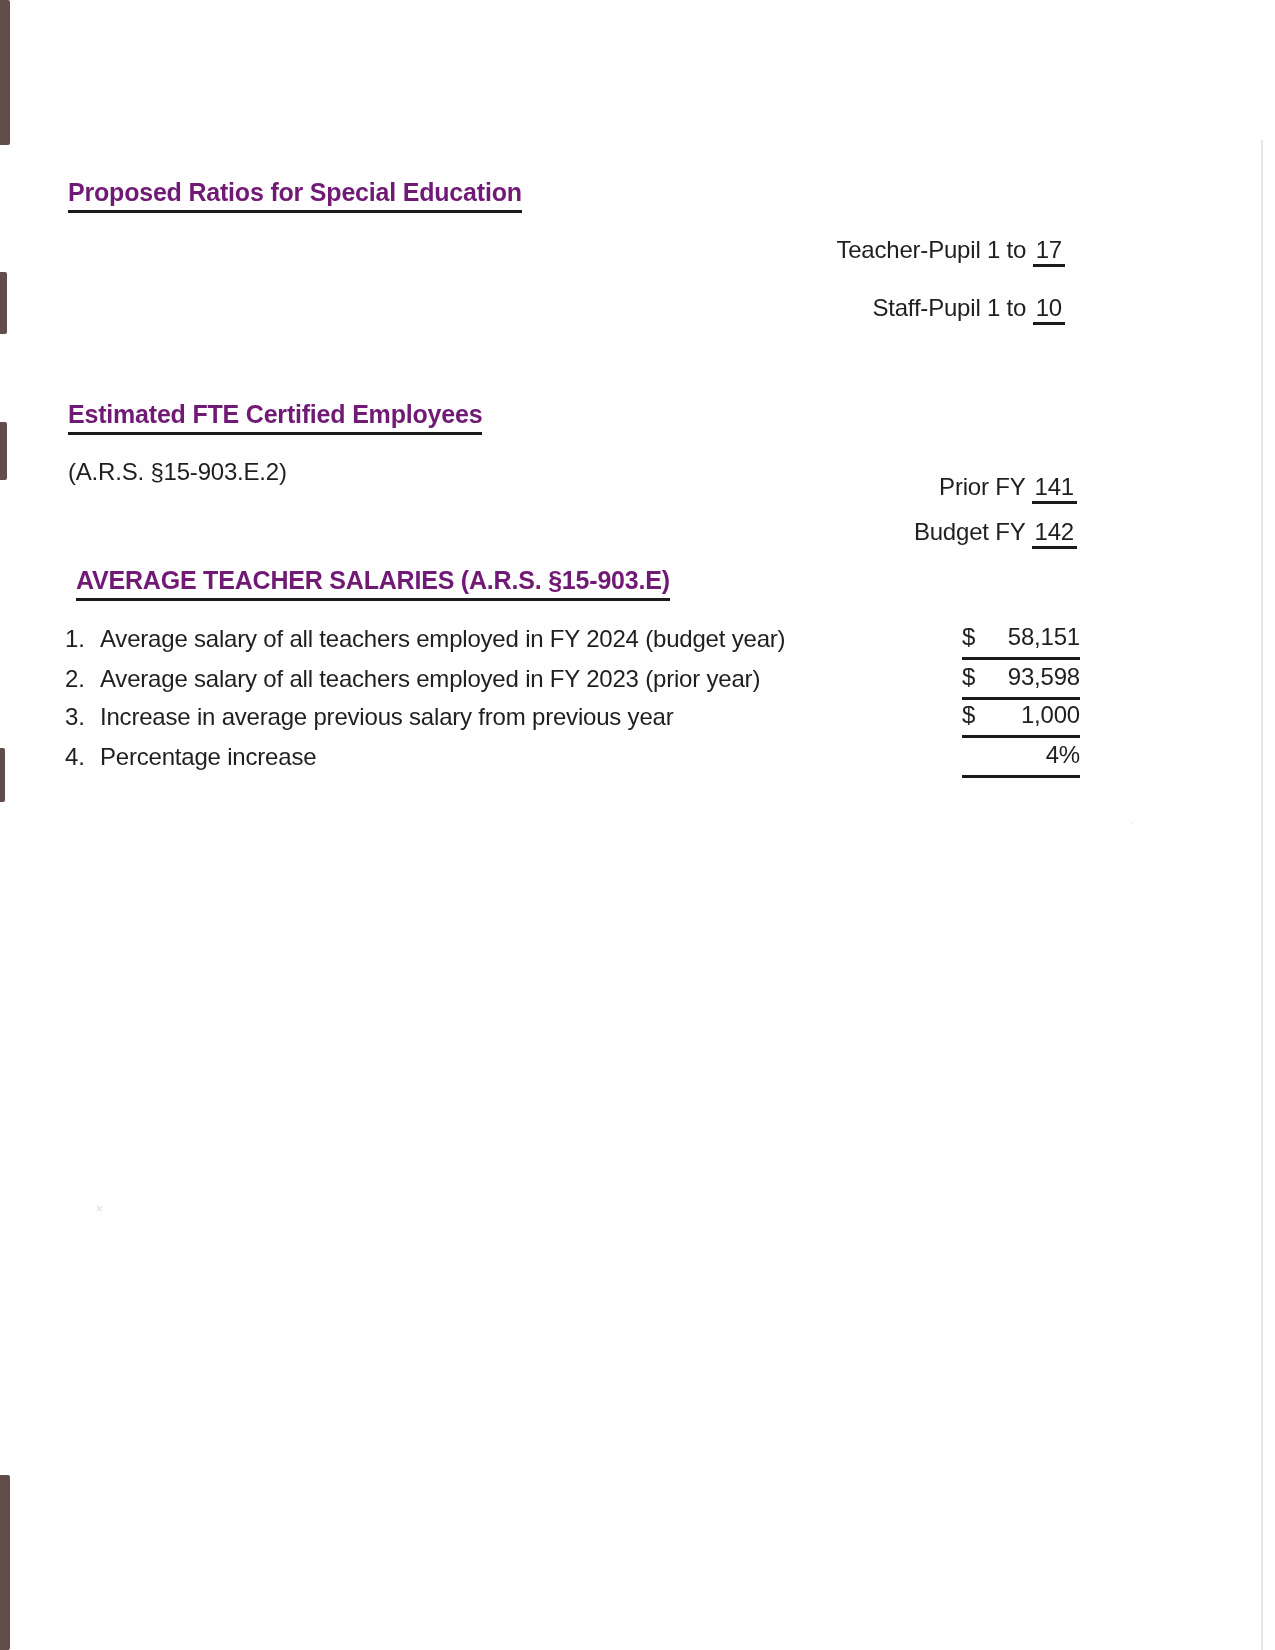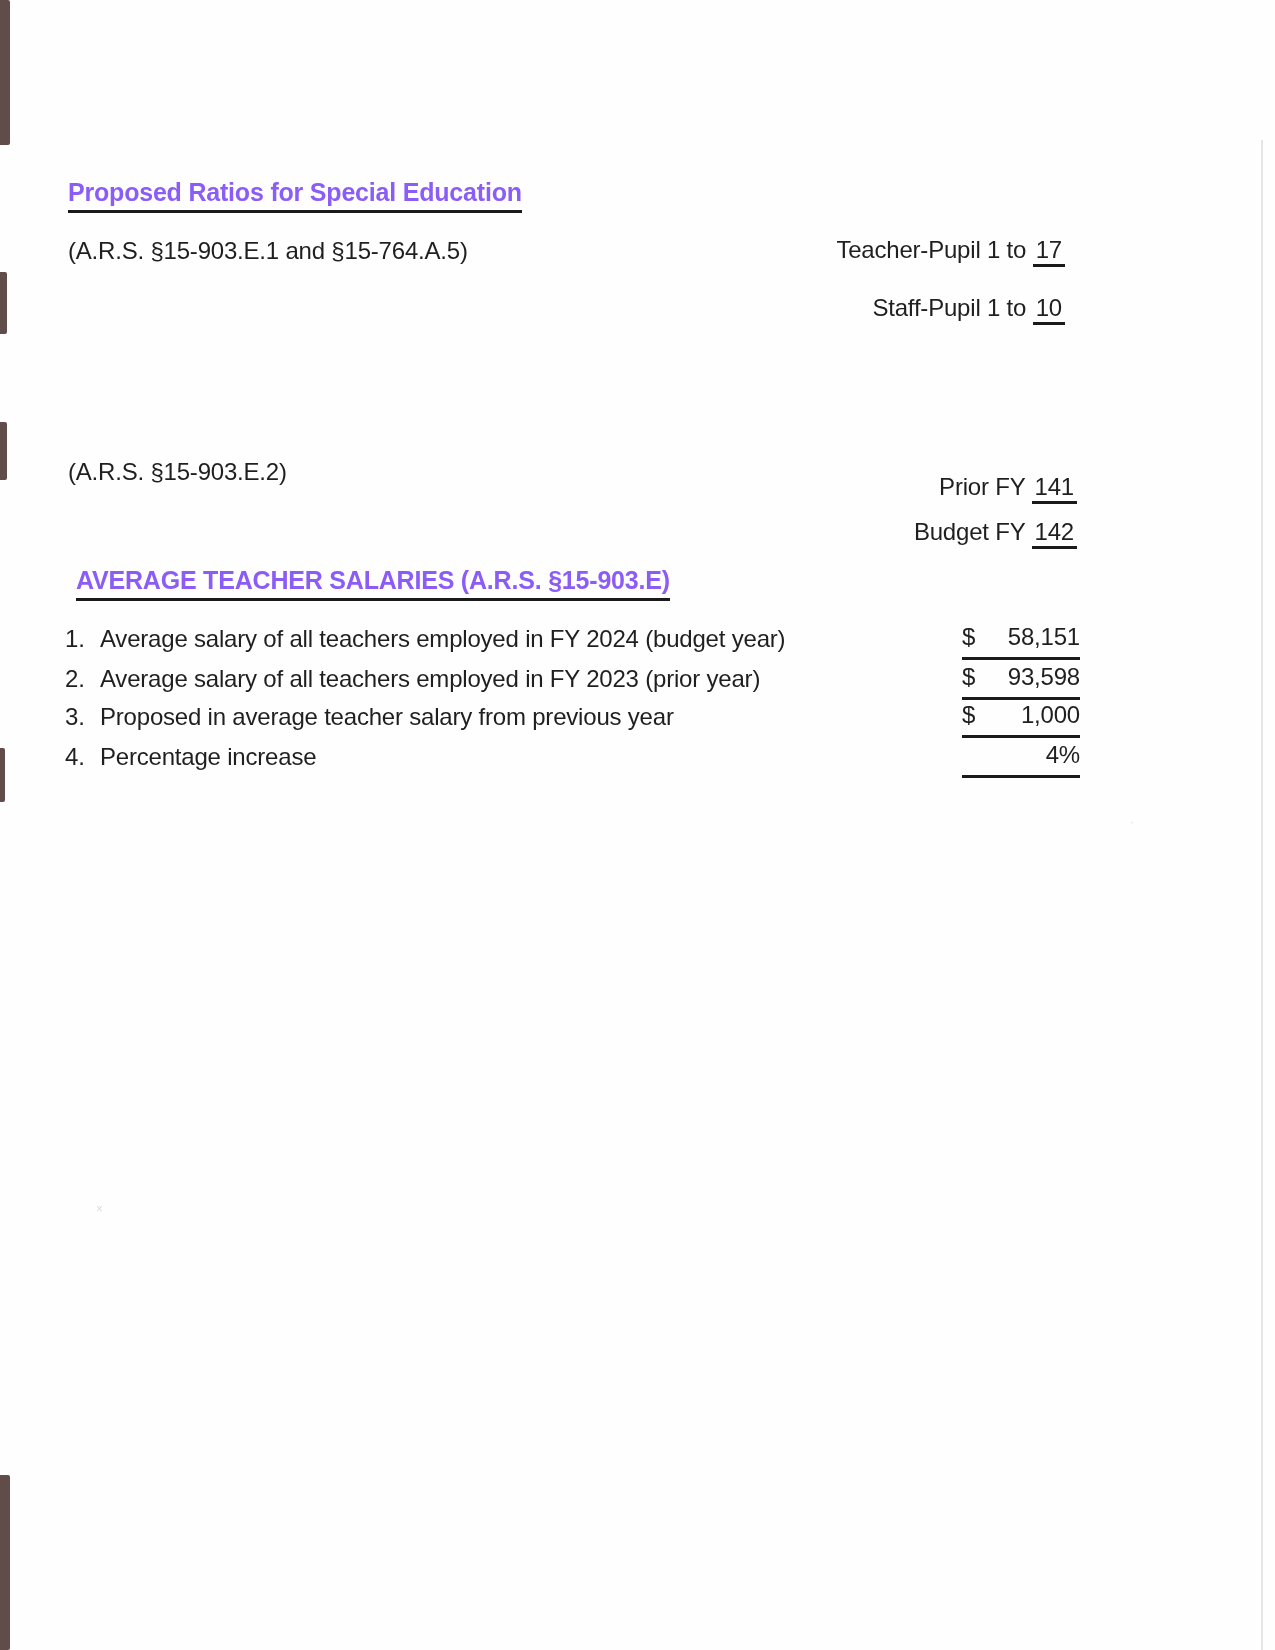--- a/index.html
+++ b/index.html
@@ -40,21 +40,21 @@
     color: #cfccc9;
     font-size: 12px;
     line-height: 9px;
     opacity: 0.7;
   }
   
   .abs { position: absolute; }
   .heading {
     font-weight: bold;
     font-size: 25px;
-    color: #8b5cf6;
+    color: #701a75;
     border-bottom: 3px solid #1a1a1a;
     padding-bottom: 3px;
     display: inline-block;
   }
   .body-text {
     font-size: 24px;
   }
   .right-line {
     font-size: 24px;
     text-align: right;
@@ -103,32 +103,34 @@
   <div class="edge-mark" style="top:748px; height:54px; width:5px;"></div>
   <div class="edge-mark" style="top:1475px; height:175px; width:10px;"></div>
   <div class="right-scan-line"></div>
   <div class="speck" style="left:96px; top:1205px;">×</div>
   <div class="speck" style="left:1130px; top:818px;">·</div>
 
   <div class="abs" style="left:68px; top:178px;">
     <span class="heading">Proposed Ratios for Special Education</span>
   </div>
 
-  <div class="abs body-text" style="left:68px; top:237px;">(A.R.S. §15-903.E.1 and §15-764.A.5)</div>
 
   <div class="abs right-line" style="right:210px; top:236px;">
     <span>Teacher-Pupil 1 to</span>
     <span class="u">17</span>
   </div>
 
   <div class="abs right-line" style="right:210px; top:294px;">
     <span>Staff-Pupil 1 to</span>
     <span class="u">10</span>
   </div>
 
+  <div class="abs" style="left:68px; top:400px;">
+    <span class="heading">Estimated FTE Certified Employees</span>
+  </div>
 
   <div class="abs body-text" style="left:68px; top:458px;">(A.R.S. §15-903.E.2)</div>
 
   <div class="abs right-line" style="right:198px; top:461px;margin-top:12px;">
     <span>Prior FY</span>
     <span class="u">141</span>
   </div>
 
   <div class="abs right-line" style="right:198px; top:518px;">
     <span>Budget FY</span>
@@ -152,21 +154,21 @@
     <span class="salary-number">2.</span>
     <span class="salary-text">Average salary of all teachers employed in FY 2023 (prior year)</span>
     <span class="salary-value-box">
       <span class="currency">$</span>
       <span class="amount">93,598</span>
     </span>
   </div>
 
   <div class="salary-row" style="top:703px;">
     <span class="salary-number">3.</span>
-    <span class="salary-text">Proposed in average teacher salary from previous year</span>
+    <span class="salary-text">Increase in average previous salary from previous year</span>
     <span class="salary-value-box">
       <span class="currency">$</span>
       <span class="amount">1,000</span>
     </span>
   </div>
 
   <div class="salary-row" style="top:743px;">
     <span class="salary-number">4.</span>
     <span class="salary-text">Percentage increase</span>
     <span class="salary-value-box">

